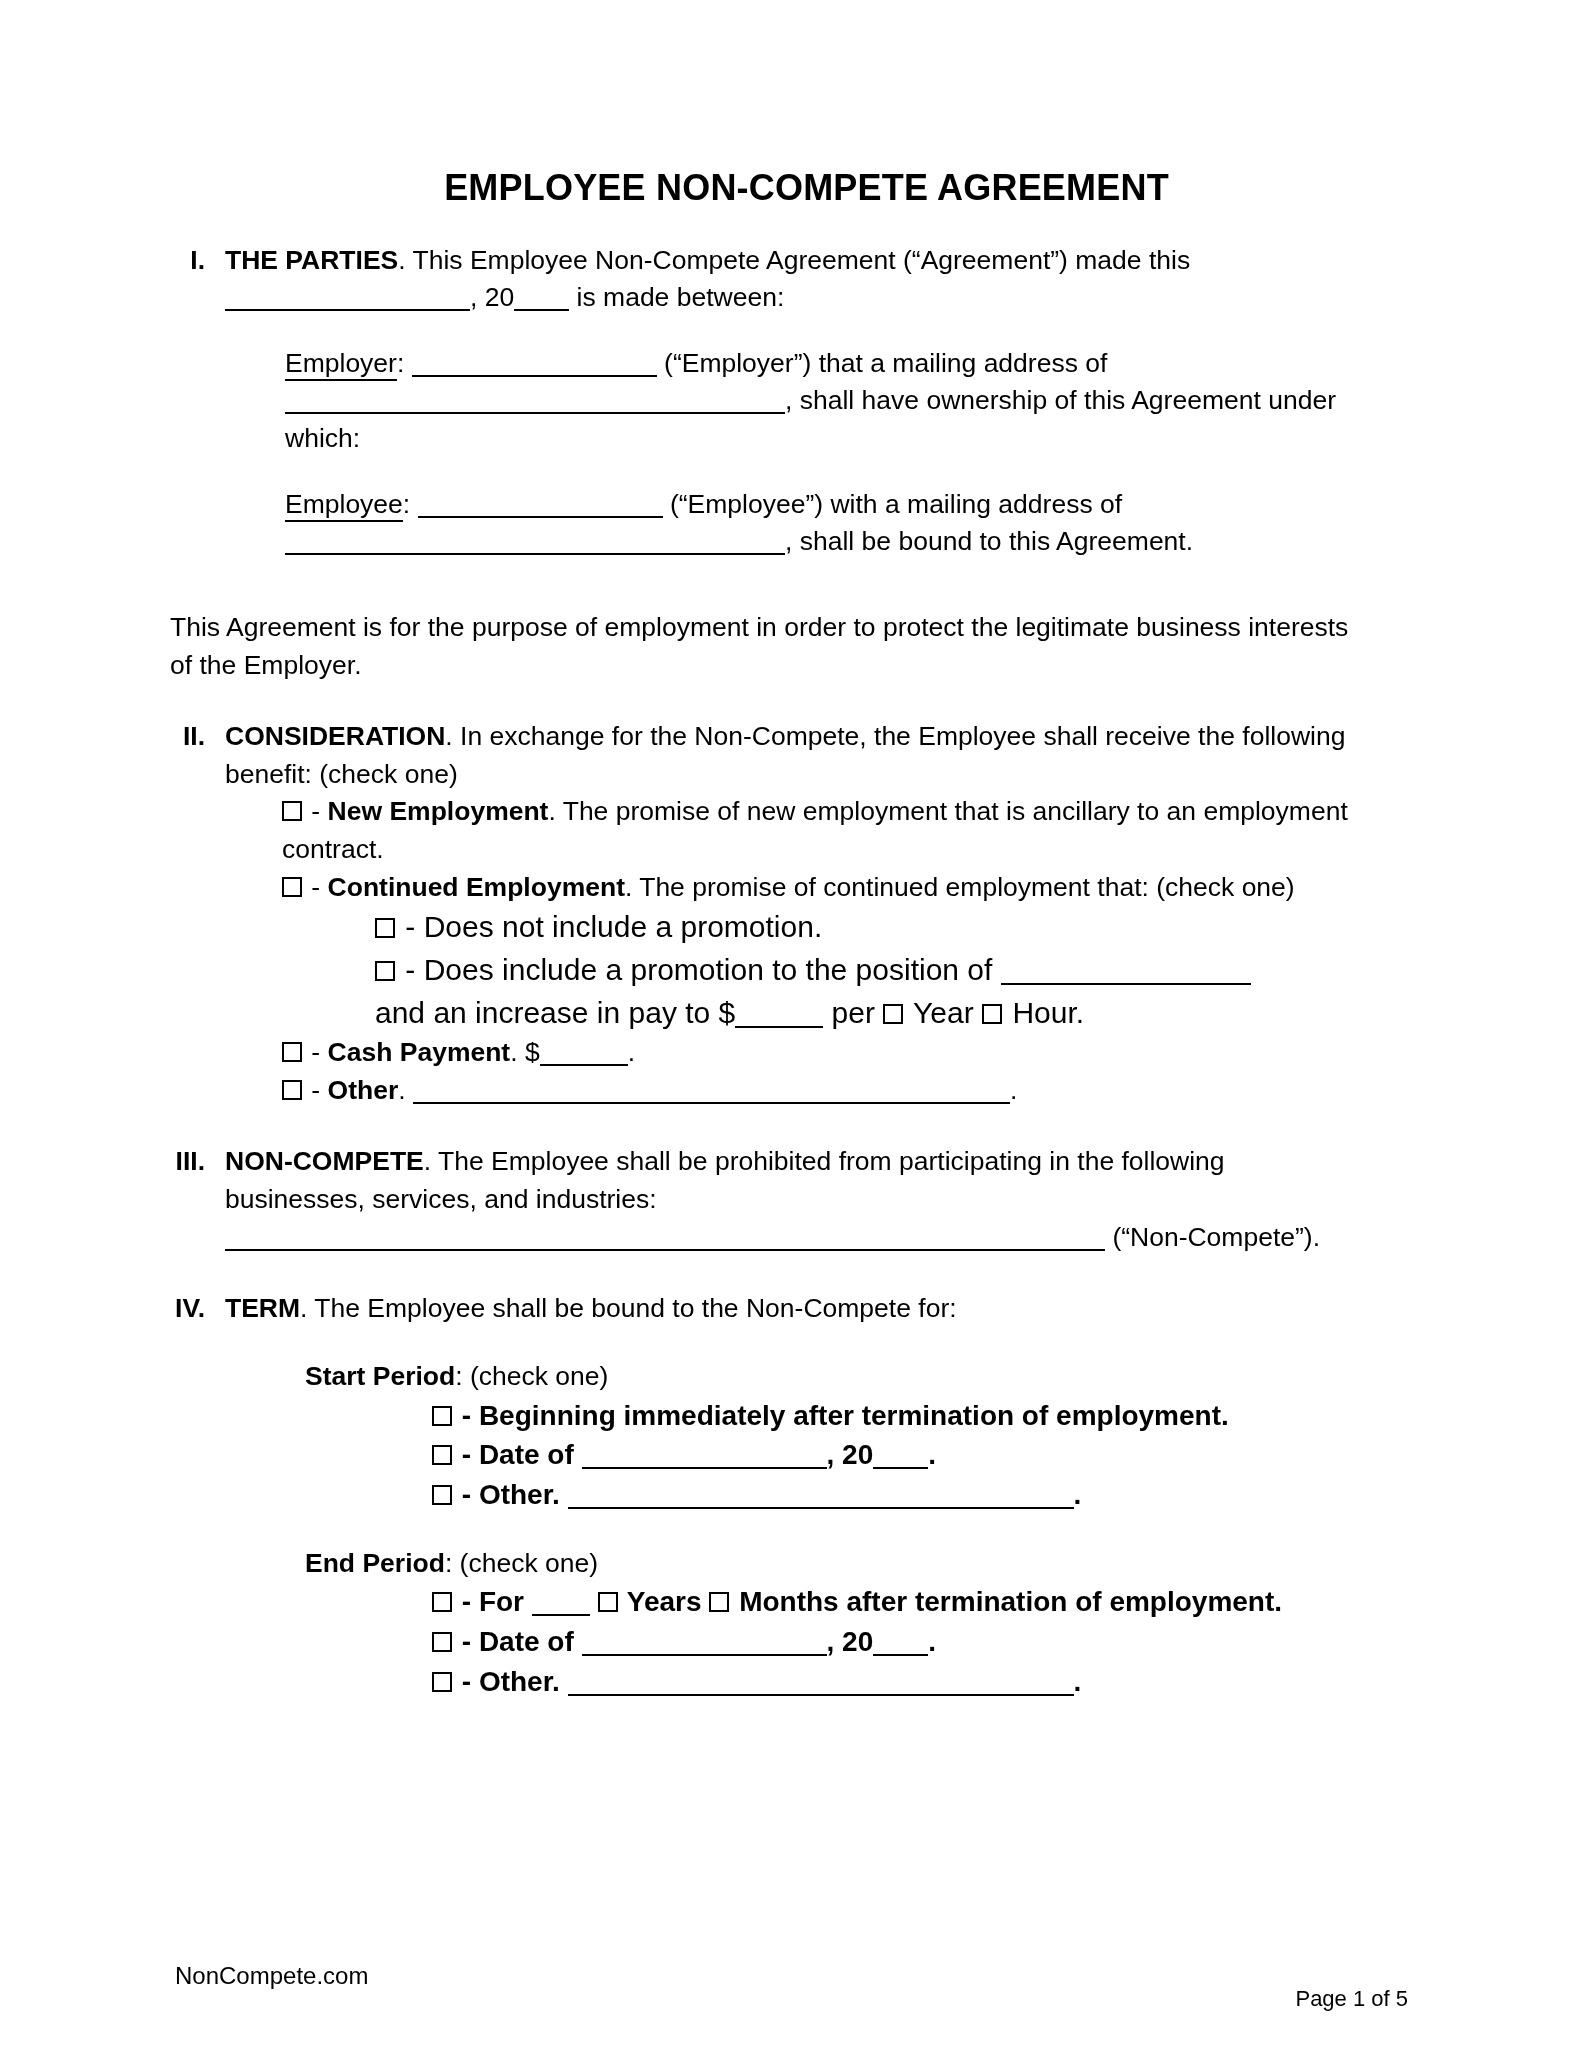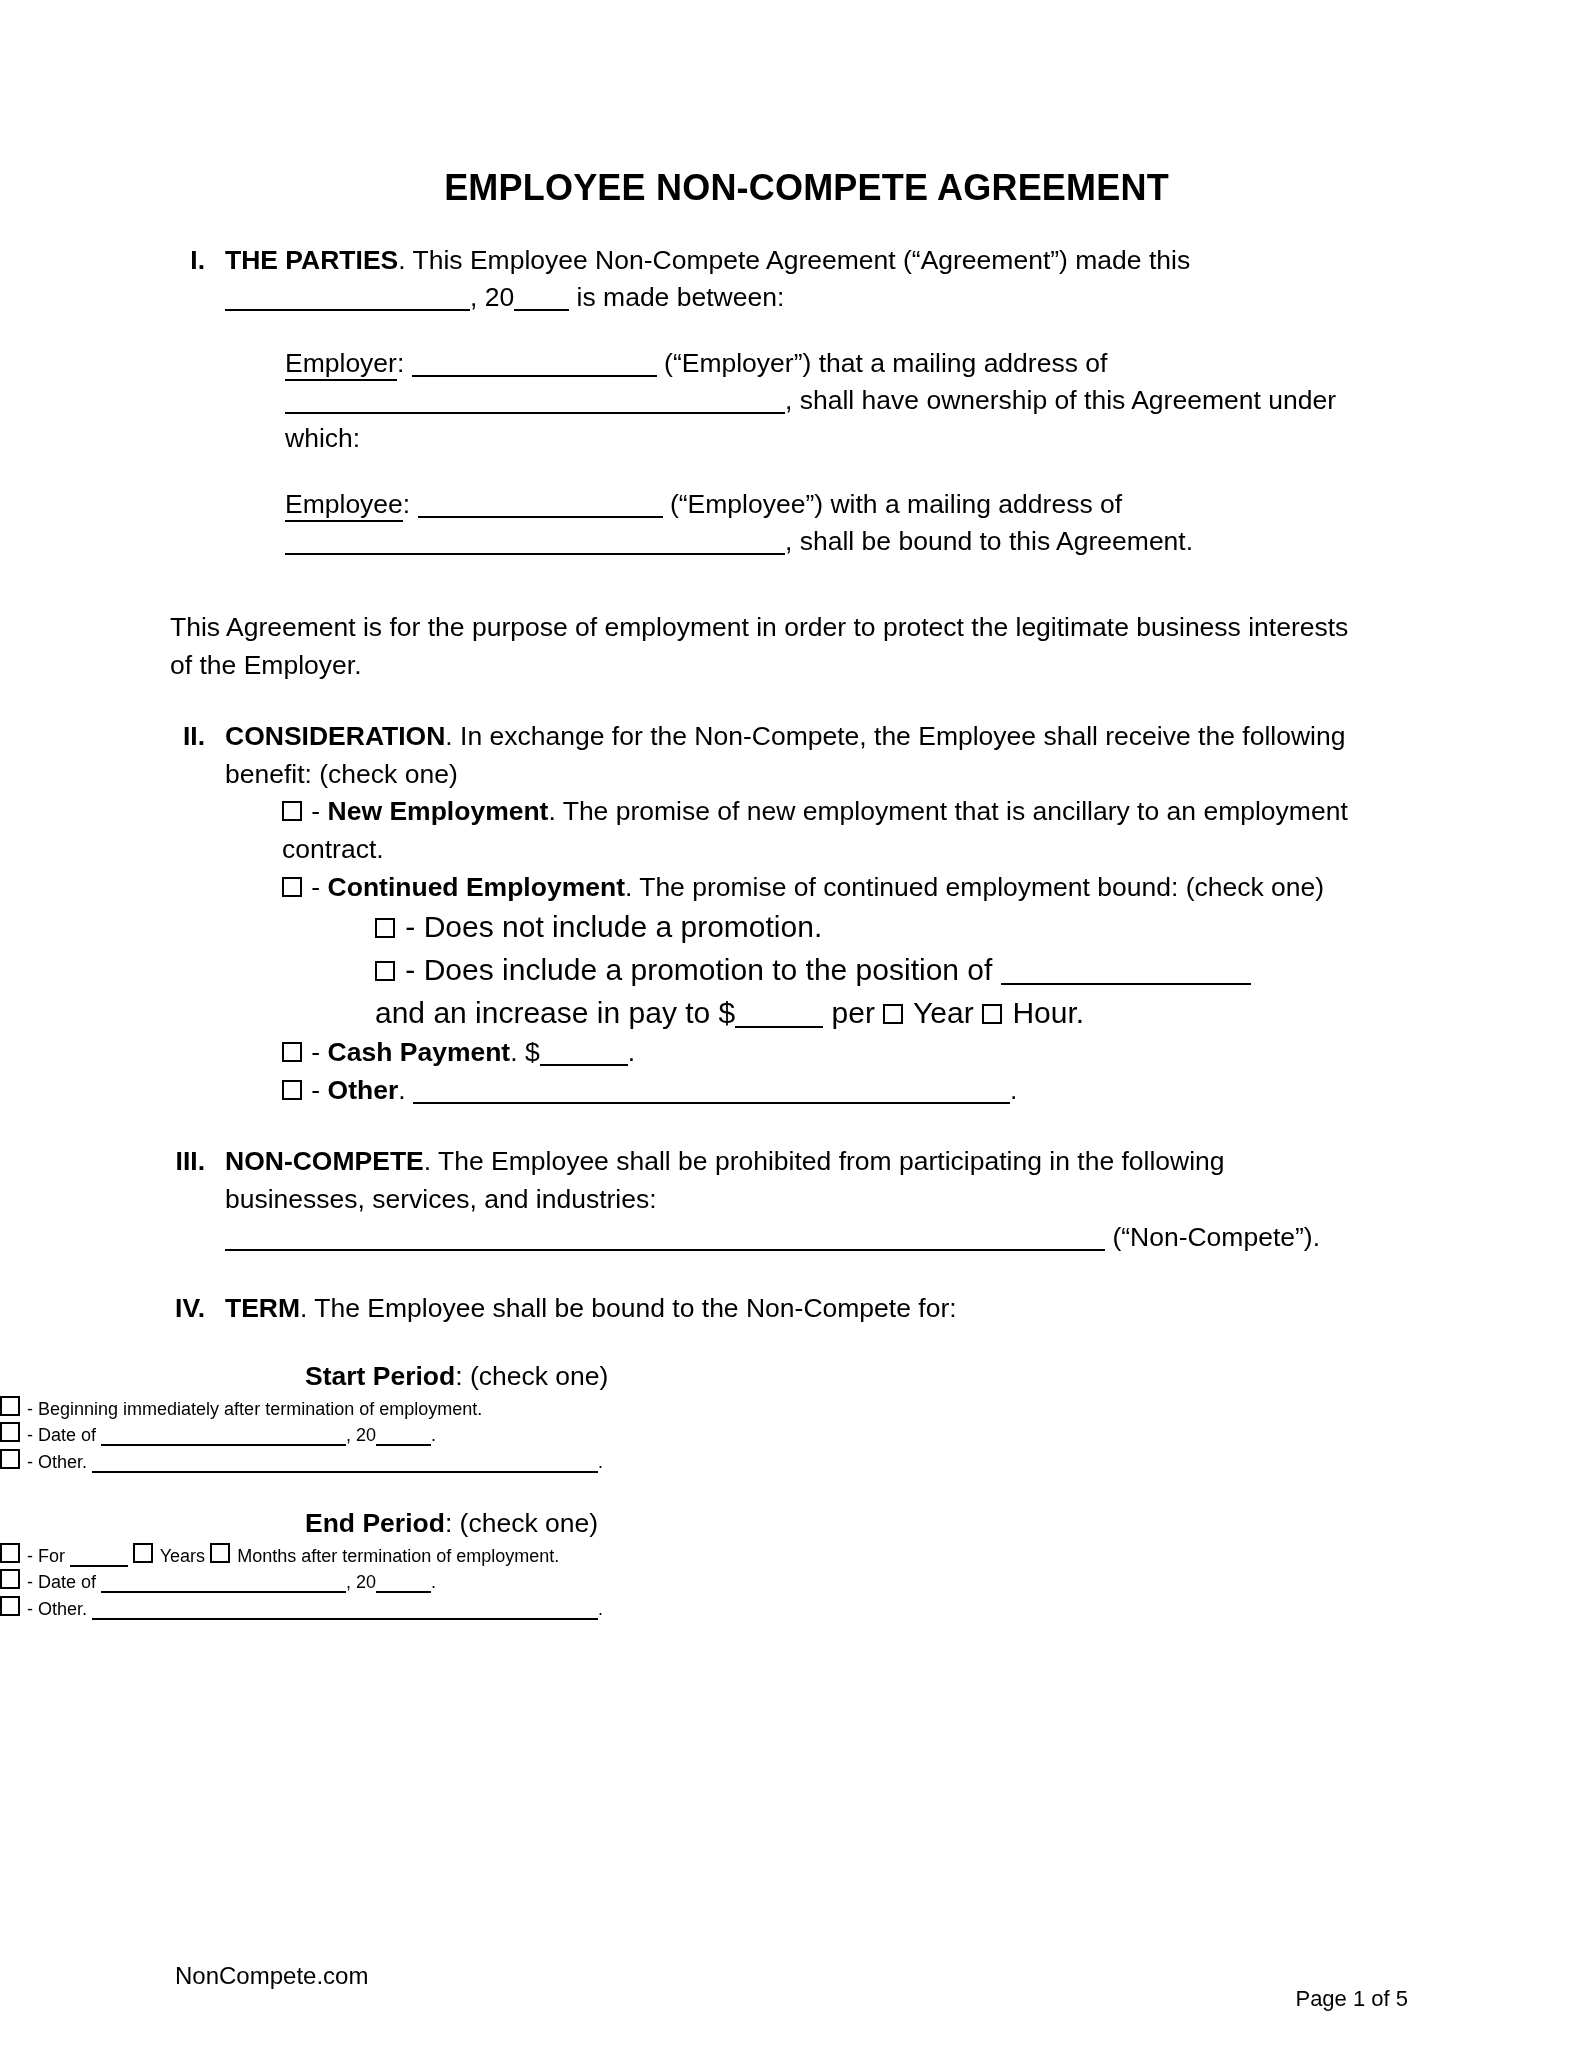--- a/index.html
+++ b/index.html
@@ -85,23 +85,25 @@
     font-size: 30px;
     line-height: 1.42;
   }
   .periodblock {
     padding-left: 305px;
     padding-right: 200px;
     font-size: 26.5px;
     line-height: 1.42;
   }
   .cb-period {
+    padding-left: 432px;
     padding-right: 180px;
-    font-size: 18px;
-    line-height: 1.42;
+    font-size: 28px;
+    line-height: 1.42;
+    font-weight: bold;
   }
 
   .cbox {
     display: inline-block;
     width: 20px;
     height: 20px;
     border: 2px solid #000;
     vertical-align: -1px;
     margin-right: 2px;
     box-sizing: border-box;
@@ -189,21 +191,21 @@
       <span class="head">CONSIDERATION</span><span>. In exchange for the Non-Compete, the Employee shall receive the following benefit: (check one)</span>
     </div>
 
     <div class="cb-level1">
       <span class="cbox"></span>
       - <span class="head">New Employment</span><span>. The promise of new employment that is ancillary to an employment contract.</span>
     </div>
 
     <div class="cb-level1">
       <span class="cbox"></span>
-      - <span class="head">Continued Employment</span><span>. The promise of continued employment bound: (check one)</span>
+      - <span class="head">Continued Employment</span><span>. The promise of continued employment that: (check one)</span>
     </div>
 
     <div class="cb-level2">
       <span class="cbox"></span>
       <span>- Does not include a promotion.</span>
     </div>
 
     <div class="cb-level2">
       <span class="cbox"></span>
       <span>- Does include a promotion to the position of</span>

